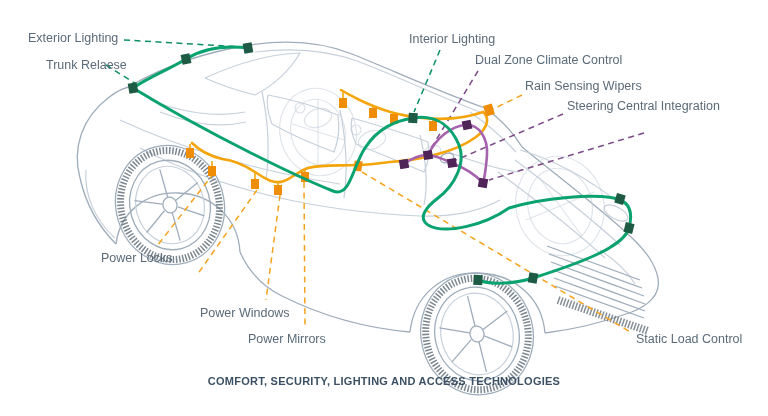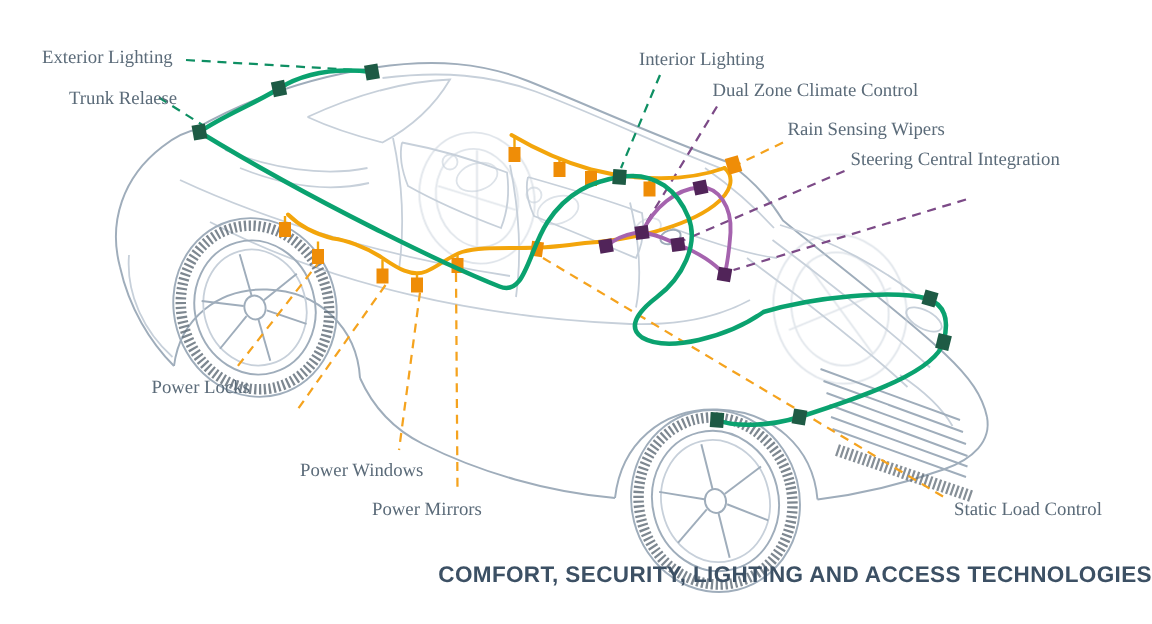--- a/index.html
+++ b/index.html
@@ -1,21 +1,21 @@
 <!DOCTYPE html>
 <html style="--green: #0aa26f; --green_node: #1e5b45; --green_dash: #0e8f63; --orange: #f3a50b; --orange_node: #ef8d07; --orange_dash: #f5a31e; --purple: #a563ae; --purple_node: #512459; --purple_dash: #7c4a87; --label_text: #5b6b79; --title_text: #3c5064; --car_line_light: #c7d0da; --car_line_mid: #9fadbb; --car_line_dark: #5d6974;"><head>
 <meta charset="utf-8">
 <style>
   html,body{margin:0;padding:0;background:#fff;}
   .stage{position:relative;width:768px;height:416px;background:#fff;overflow:hidden;
          font-family:"Liberation Sans",sans-serif;}
   .stage svg{position:absolute;left:0;top:0;}
-  .lbl{position:absolute;font-size:12.5px;color:var(--label_text);white-space:nowrap;font-family:Liberation Serif, serif;}
-  .title{position:absolute;left:0;right:0;top:375px;text-align:right;
-         font-size:15px;font-weight:bold;letter-spacing:.25px;color:var(--title_text);}
+  .lbl{position:absolute;font-size:12.5px;color:var(--label_text);white-space:nowrap;}
+  .title{position:absolute;left:0;right:0;top:375px;text-align:center;
+         font-size:11px;font-weight:bold;letter-spacing:.25px;color:var(--title_text);}
   
   .cl{stroke:var(--car_line_light);stroke-width:1.2;fill:none;}
   .cm{stroke:var(--car_line_mid);stroke-width:1.3;fill:none;}
   .cd{stroke:var(--car_line_dark);fill:none;}
   
   .h-green{stroke:var(--green);stroke-width:3;fill:none;stroke-linecap:round;}
   .h-orange{stroke:var(--orange);stroke-width:2.6;fill:none;stroke-linecap:round;}
   .h-purple{stroke:var(--purple);stroke-width:2.6;fill:none;stroke-linecap:round;}
   .stub{stroke:var(--orange);stroke-width:1.6;fill:none;}
   .ld-green{stroke:var(--green_dash);stroke-width:1.5;stroke-dasharray:6 4.5;fill:none;}
@@ -197,21 +197,21 @@
       <rect class="n-green" x="-4.5" y="-5" width="9" height="10" transform="translate(620,199) rotate(16)"></rect>
       <rect class="n-green" x="-4.5" y="-5" width="9" height="10" transform="translate(629,228) rotate(14)"></rect>
       <rect class="n-green" x="-4.5" y="-5" width="9" height="10" transform="translate(533,278) rotate(10)"></rect>
       <rect class="n-green" x="-4.5" y="-5" width="9" height="10" transform="translate(478,280) rotate(4)"></rect>
     </g>
   </g>
 </svg>
 
   <div class="lbl" style="left:28px;  top:31px;">Exterior Lighting</div>
   <div class="lbl" style="left:22px;  top:58px;margin-left:24px;">Trunk Relaese</div>
-  <div class="lbl" style="left:426px; top:32px;">Interior Lighting</div>
+  <div class="lbl" style="left:409px; top:32px;">Interior Lighting</div>
   <div class="lbl" style="left:475px; top:53px;">Dual Zone Climate Control</div>
   <div class="lbl" style="left:525px; top:79px;">Rain Sensing Wipers</div>
   <div class="lbl" style="left:567px; top:99px;">Steering Central Integration</div>
   <div class="lbl" style="left:101px; top:251px;">Power Locks</div>
   <div class="lbl" style="left:200px; top:306px;">Power Windows</div>
   <div class="lbl" style="left:248px; top:332px;">Power Mirrors</div>
   <div class="lbl" style="left:636px; top:332px;text-align:right;">Static Load Control</div>
 
   <div class="title">COMFORT, SECURITY, LIGHTING AND ACCESS TECHNOLOGIES</div>
 </div>

